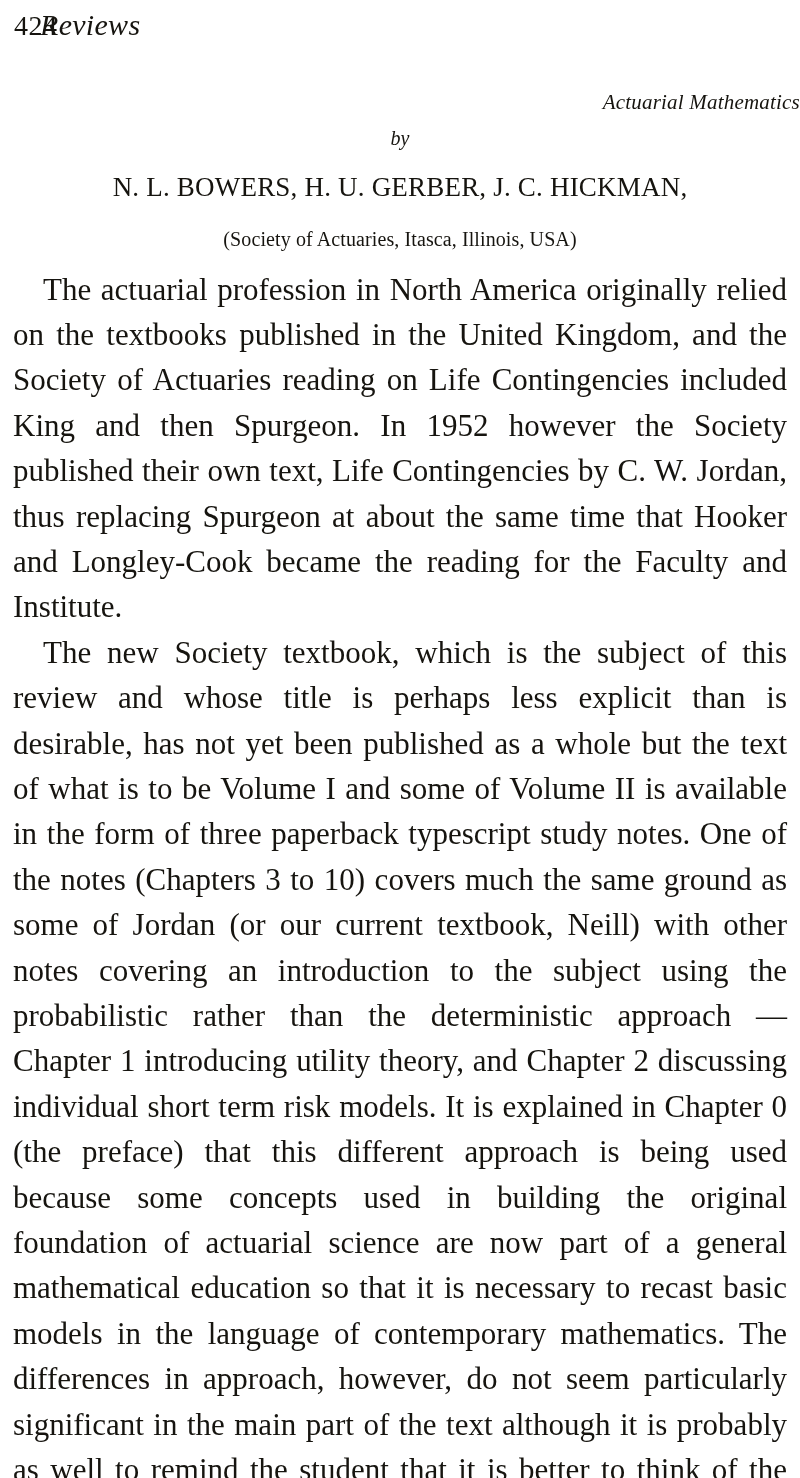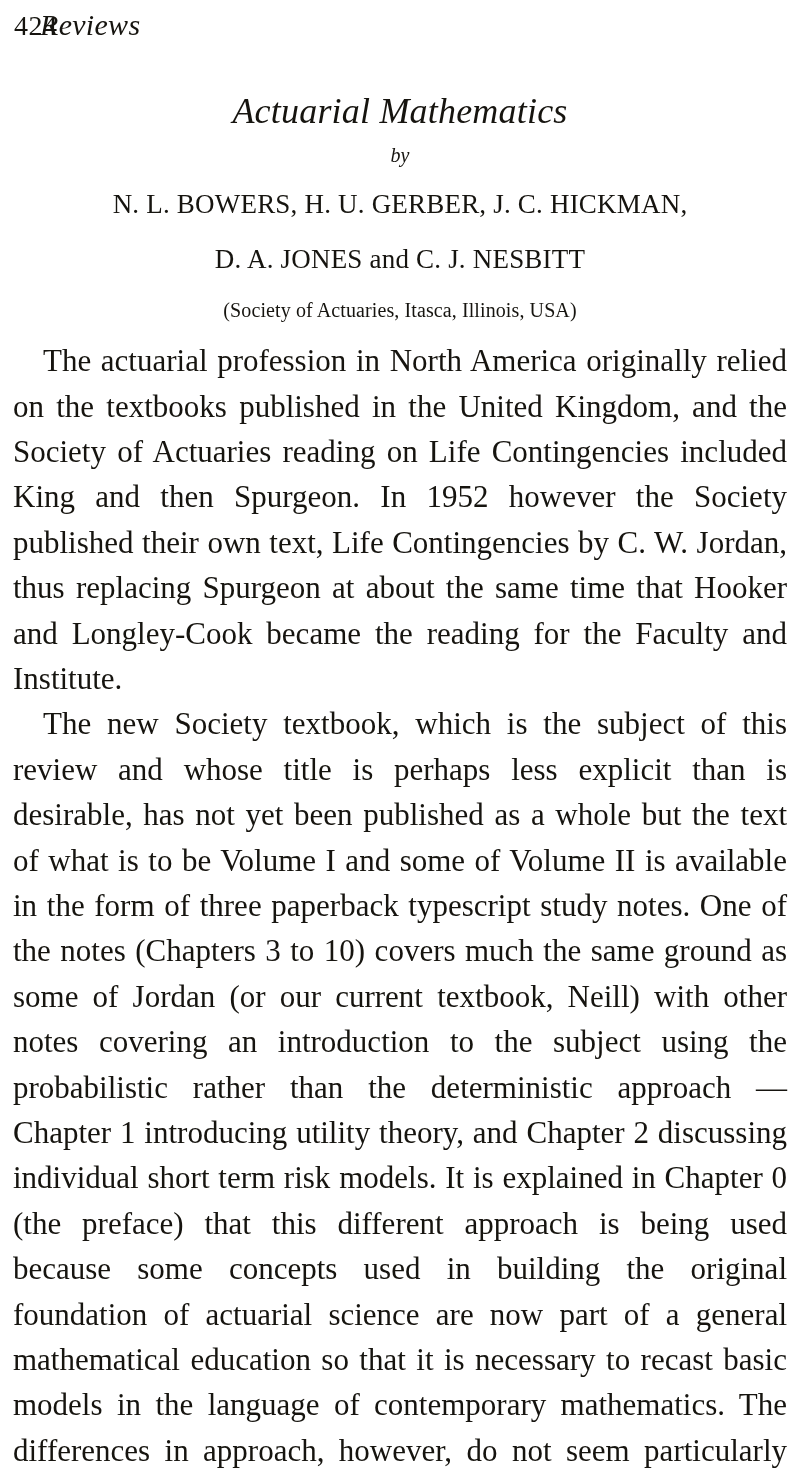--- a/index.html
+++ b/index.html
@@ -45,22 +45,23 @@
     font-size: 30px;
     letter-spacing: 0.3px;
     padding-left: 40px;
   }
   .title-block {
     margin-top: 30px;
     text-align: center;
   }
   .book-title {
     font-style: italic;
-    font-size: 36px;
+    font-size: 21px;
     letter-spacing: 0.2px;
+    text-align: right;
   }
   .by {
     font-style: italic;
     font-size: 20px;
     margin-top: 12px;
   }
   .authors {
     margin-top: 10px;
     font-size: 27px;
     line-height: 1.28;
@@ -105,21 +106,20 @@
   <div class="running-head">
     <div class="folio">424</div>
     <div class="head-title">Reviews</div>
   </div>
 
   <div class="title-block">
     <div class="book-title">Actuarial Mathematics</div>
     <div class="by">by</div>
     <div class="authors">
       <span class="line">N. L. BOWERS, H. U. GERBER, J. C. HICKMAN,</span>
-      <span class="line">D. A. JONES and C. J. NESBITT</span>
     </div>
     <div class="affiliation">(Society of Actuaries, Itasca, Illinois, USA)</div>
   </div>
 
   <div class="body-text">
     <p class="first">The actuarial profession in North America originally relied on the textbooks published in the United Kingdom, and the Society of Actuaries reading on Life Contingencies included King and then Spurgeon. In 1952 however the Society published their own text, Life Contingencies by C. W. Jordan, thus replacing Spurgeon at about the same time that Hooker and Longley-Cook became the reading for the Faculty and Institute.</p>
     <p>The new Society textbook, which is the subject of this review and whose title is perhaps less explicit than is desirable, has not yet been published as a whole but the text of what is to be Volume I and some of Volume II is available in the form of three paperback typescript study notes. One of the notes (Chapters 3 to 10) covers much the same ground as some of Jordan (or our current textbook, Neill) with other notes covering an introduction to the subject using the probabilistic rather than the deterministic approach — Chapter 1 introducing utility theory, and Chapter 2 discussing individual short term risk models. It is explained in Chapter 0 (the preface) that this different approach is being used because some concepts used in building the original foundation of actuarial science are now part of a general mathematical education so that it is necessary to recast basic models in the language of contemporary mathematics. The differences in approach, however, do not seem particularly significant in the main part of the text although it is probably as well to remind the student that it is better to think of the ''answer'' as the expected result of a probabilistic model rather than the result of a deterministic model. The method of approach has probably been influenced by the academic background of the authors, most of whom are professors in various university actuarial departments and given the likely differing views on what should be included and emphasised it is probably quite a feat that a text has resulted at all! However it is noteworthy that it is only the death risk of other contingencies which are treated in a probabilistic way when it is the interest function which in practice is probably more variable.</p>
     <p>It is also interesting that despite the deterministic growth in</p>
   </div>
 

